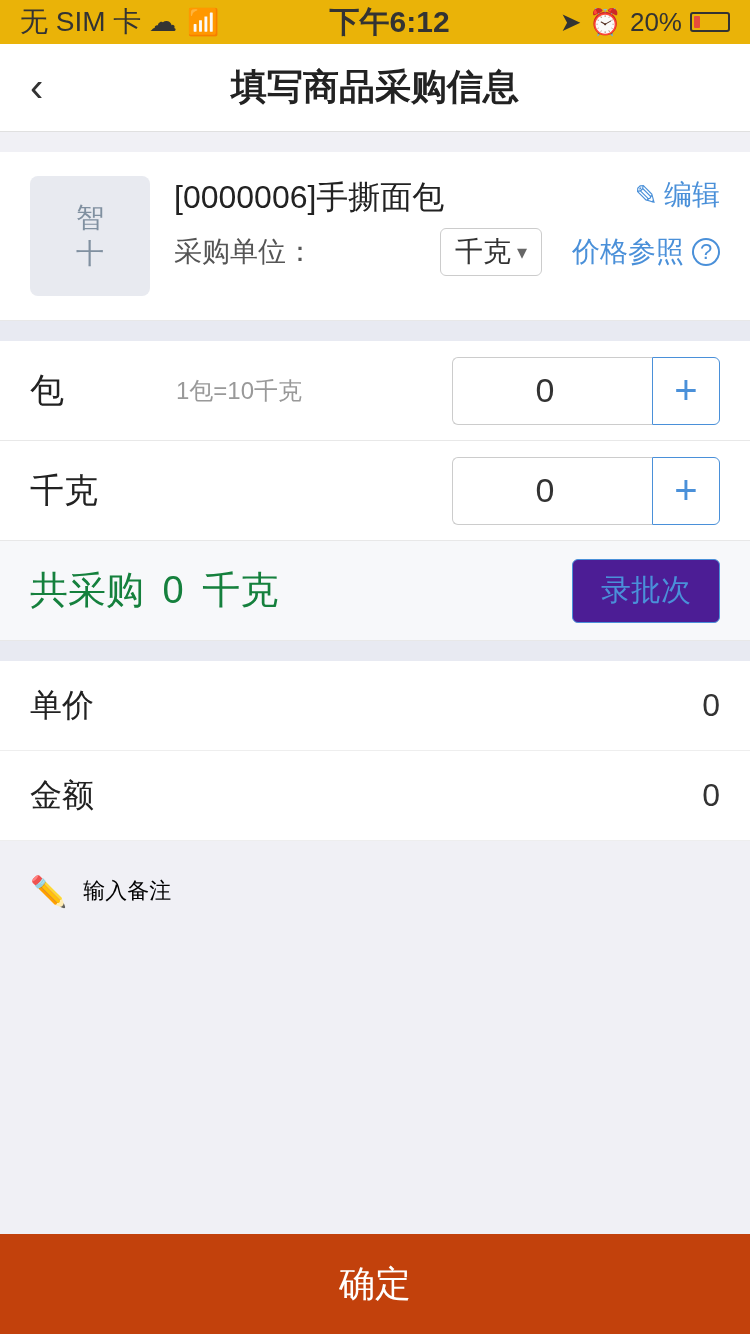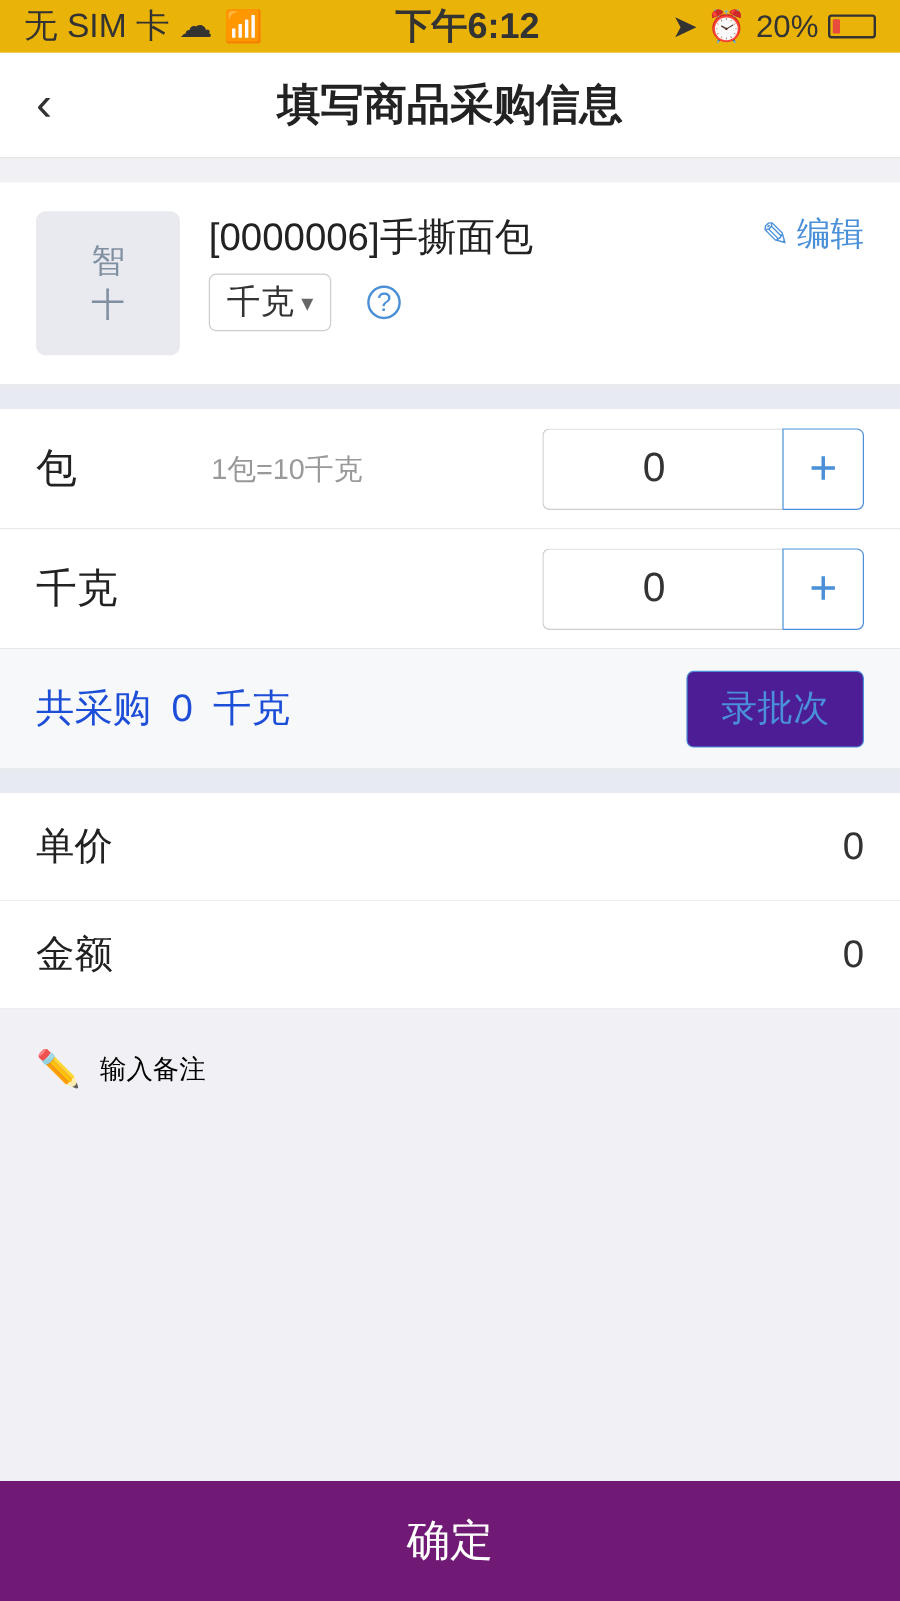--- a/index.html
+++ b/index.html
@@ -207,22 +207,22 @@
     .total-row {
       background: #f7f8fa;
       display: flex;
       align-items: center;
       justify-content: space-between;
       padding: 0 30px;
       height: 100px;
       border-bottom: 1px solid #e8e8e8;
     }
     .total-text {
-      font-size: 32px;
-      color: #1d4ed8;
+      font-size: 38px;
+      color: #15803d;
     }
     .batch-btn {
       height: 64px;
       padding: 0 28px;
       border: 1.5px solid #4a90d9;
       border-radius: 6px;
       font-size: 30px;
       color: #4a90d9;
       background: #4c1d95;
       cursor: pointer;
@@ -278,21 +278,21 @@
     
     .bottom-btn-wrap {
       position: fixed;
       bottom: 0;
       left: 0;
       width: 750px;
     }
     .confirm-btn {
       width: 750px;
       height: 100px;
-      background: #701a75;
+      background: #c2410c;
       border: none;
       font-size: 36px;
       color: #fff;
       font-weight: 500;
       cursor: pointer;
       display: flex;
       align-items: center;
       justify-content: center;
     }
 
@@ -333,26 +333,28 @@
   </div>
   <div class="product-info">
     <div class="product-name-row">
       <span class="product-name">[0000006]手撕面包</span>
       <span class="edit-btn">
         <span>✎</span>
         <span>编辑</span>
       </span>
     </div>
     <div class="unit-row">
+      <span class="unit-label">采购单位：</span>
       <div style="display:flex;align-items:center;gap:30px;">
         <div class="unit-select">
           <span>千克</span>
           <span class="chevron">▾</span>
         </div>
         <div class="price-ref">
+          <span>价格参照</span>
           <span style="width:28px;height:28px;border:2px solid #4a90d9;border-radius:50%;display:inline-flex;align-items:center;justify-content:center;font-size:22px;color:#4a90d9;">?</span>
         </div>
       </div>
     </div>
   </div>
 </div>
 
 <div class="separator"></div>
 
 <div class="input-row">

